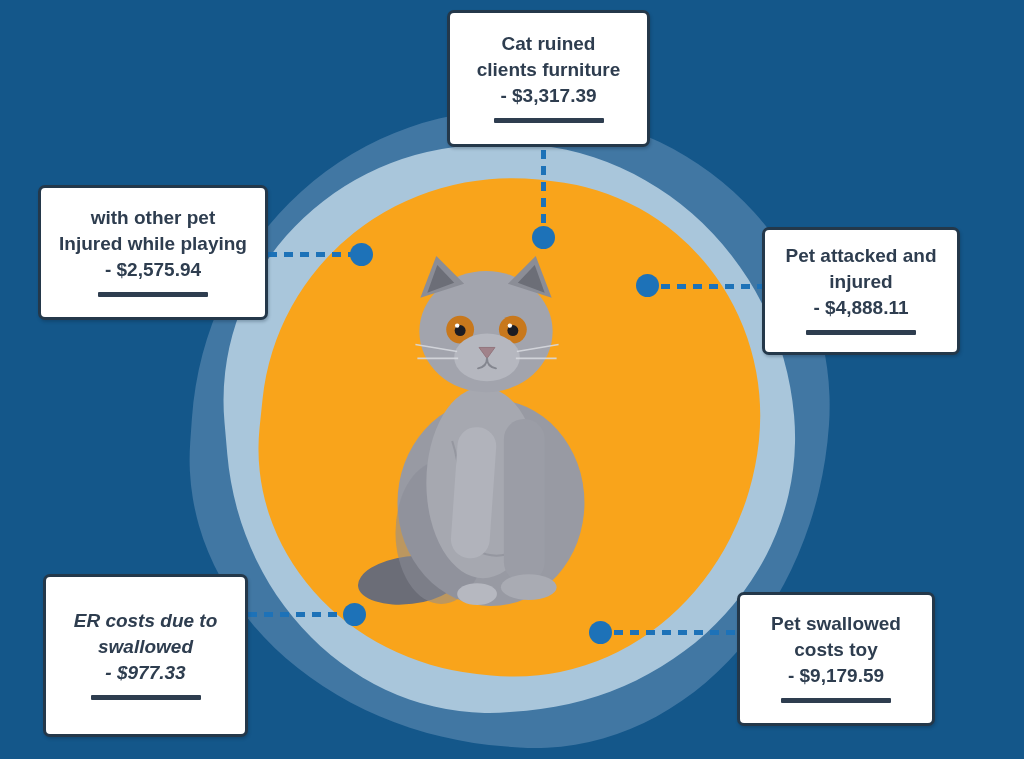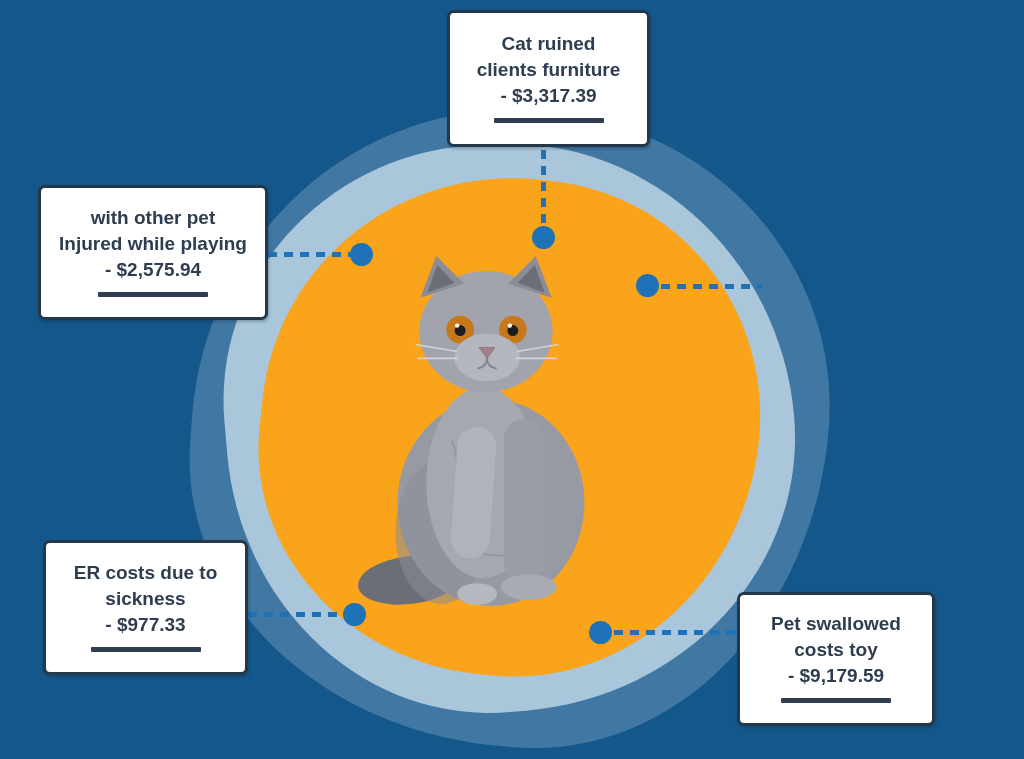--- a/index.html
+++ b/index.html
@@ -57,21 +57,21 @@
     border:3px solid #24384a; border-radius:7px;
     display:flex; flex-direction:column; align-items:center; justify-content:center;
     text-align:center; color:#2e3d4f; font-weight:bold;
     font-size:19px; line-height:26px; padding:8px 6px 12px 6px;
     box-shadow:1px 2px 3px rgba(10,30,50,.25);
     z-index:5;
   }
   .c-top { left:447px; top:10px;  width:203px; height:137px; }
   .c-lu  { left:38px;  top:185px; width:230px; height:135px; }
   .c-ru  { left:762px; top:227px; width:198px; height:128px; }
-  .c-ll  { left:43px;  top:540px; width:205px; height:135px; }
+  .c-ll  { left:43px;  top:574px; width:205px; height:163px;font-style:italic; }
   .c-rl  { left:737px; top:592px; width:198px; height:134px; }
   .bar { width:110px; height:5px; background:#2e3d4f; margin-top:9px; border-radius:1px; }
 
   .cat { position:absolute; left:357px; top:252px; width:260px; height:358px; z-index:3; }
 </style>
 </head>
 <body>
 
 <div class="canvas">
 
@@ -136,24 +136,30 @@
     <div class="bar"></div>
   </div>
 
   <div class="callout c-lu">
     <span>with other pet</span>
     <span>Injured while playing</span>
     <span>- $2,575.94</span>
     <div class="bar"></div>
   </div>
 
+  <div class="callout c-ru">
+    <span>Pet attacked and</span>
+    <span>injured</span>
+    <span>- $4,888.11</span>
+    <div class="bar"></div>
+  </div>
 
   <div class="callout c-ll">
     <span>ER costs due to</span>
-    <span>sickness</span>
+    <span>swallowed</span>
     <span>- $977.33</span>
     <div class="bar"></div>
   </div>
 
   <div class="callout c-rl">
     <span>Pet swallowed</span>
     <span>costs toy</span>
     <span>- $9,179.59</span>
     <div class="bar"></div>
   </div>

